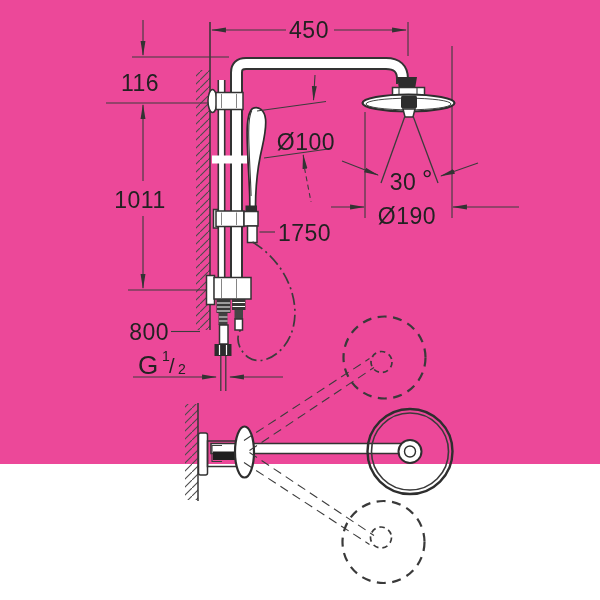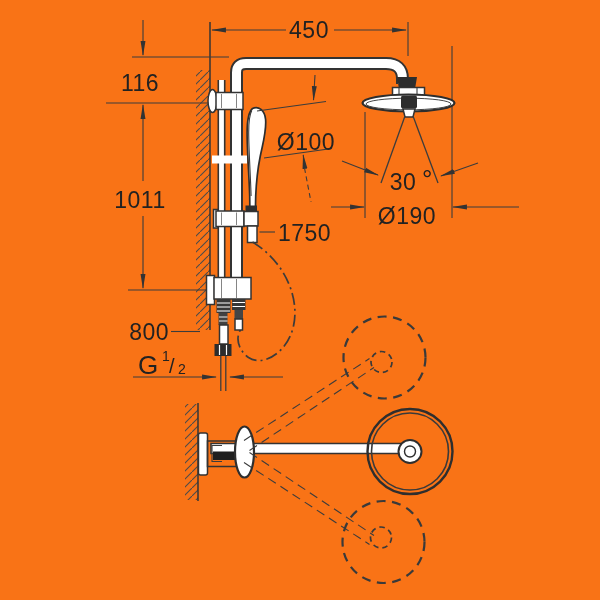--- a/index.html
+++ b/index.html
@@ -1,18 +1,18 @@
 <!DOCTYPE html>
 <html><head>
 <meta charset="utf-8">
 <style>
   html,body{margin:0;padding:0;}
   body{width:600px;height:600px;background:#ffffff;overflow:hidden;
        font-family:"Liberation Sans", sans-serif;}
-  .canvas{position:relative;width:600px;height:600px;background:#f97316;text-decoration:underline;}
+  .canvas{position:relative;width:600px;height:464px;background:#ec4899;text-decoration:underline;}
   svg{position:absolute;left:0;top:0;}
   text{fill:#222222;font-family:"Liberation Sans", sans-serif;letter-spacing:0.5px;}
   .dim{font-size:23px;}
   .thin{stroke:#3c3c3c;stroke-width:1.1;fill:none;}
   .med{stroke:#353535;stroke-width:1.5;fill:none;}
   .part{stroke:#333;stroke-width:1.5;fill:#ffffff;}
   .dark{fill:#2e2e2e;stroke:none;}
 </style>
 </head>
 <body>

